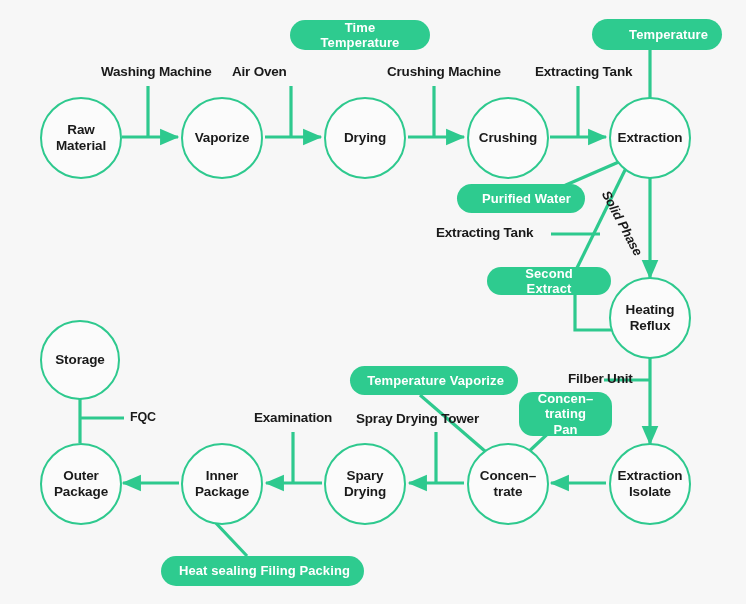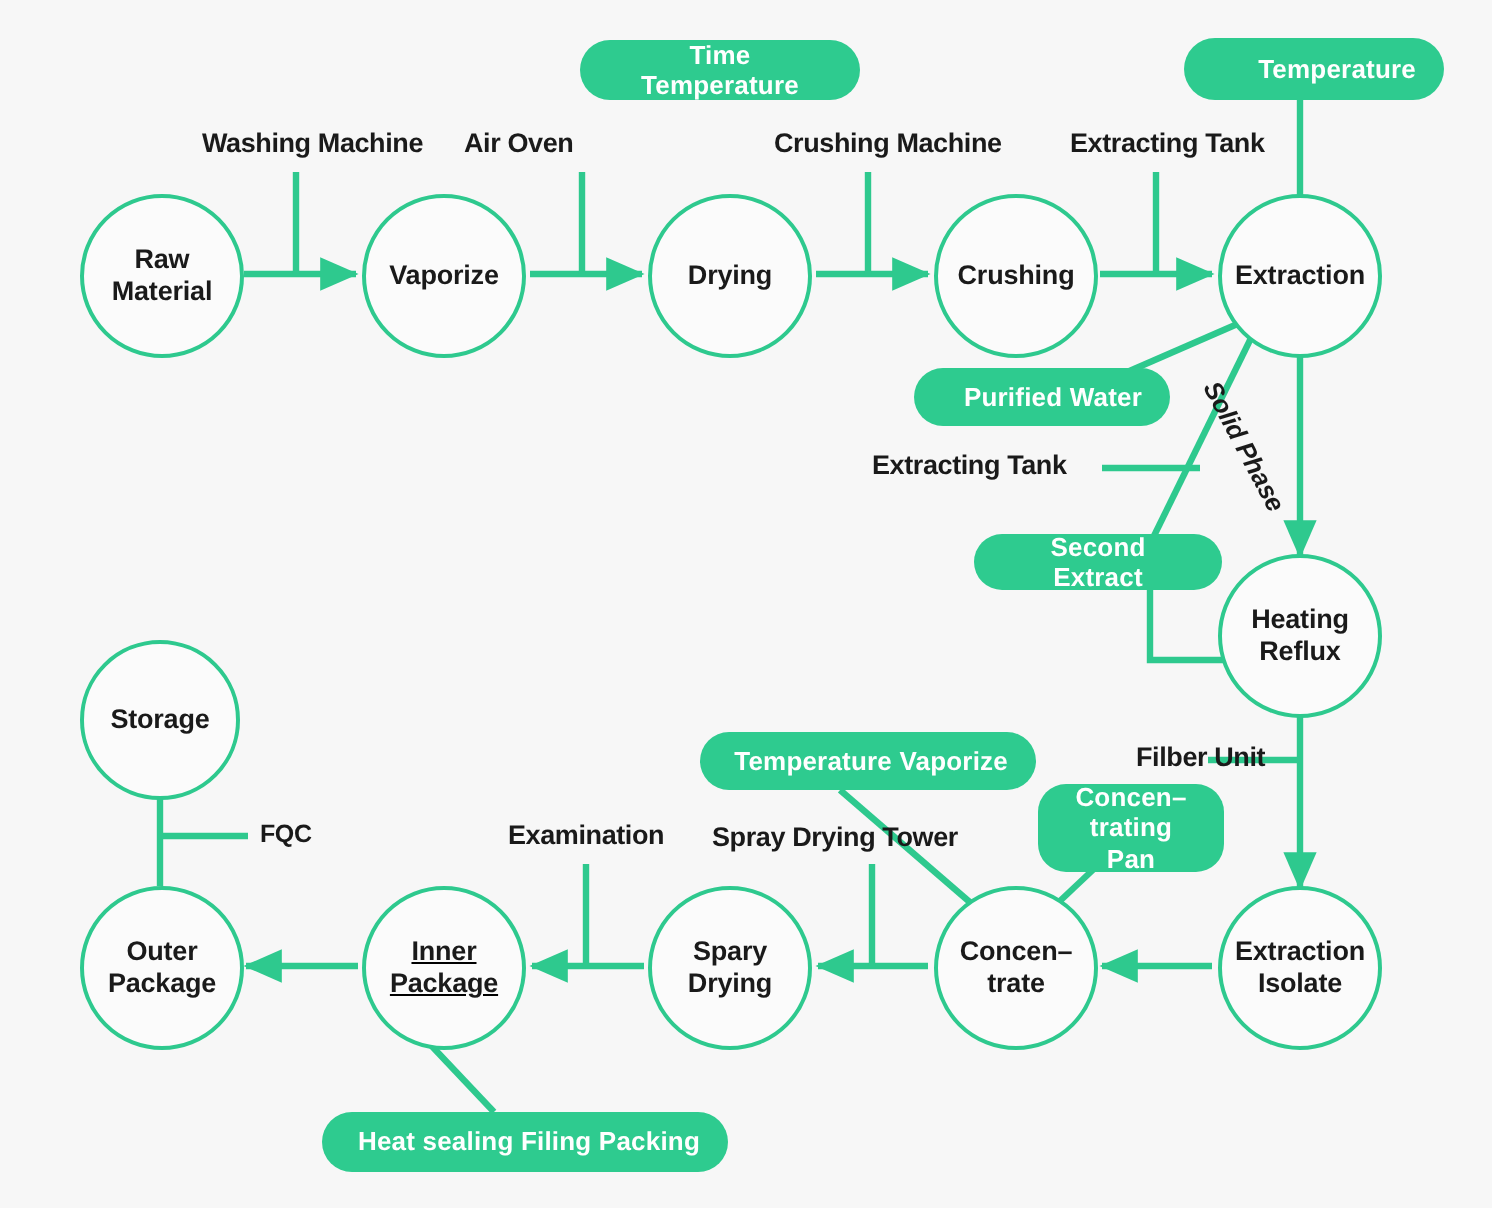--- a/index.html
+++ b/index.html
@@ -177,21 +177,21 @@
 Isolate</span>
   </div>
   <div class="node" style="left:467px; top:443px; width:82px; height:82px;">
     <span class="nlabel">Concen–
 trate</span>
   </div>
   <div class="node" style="left:324px; top:443px; width:82px; height:82px;">
     <span class="nlabel">Spary
 Drying</span>
   </div>
-  <div class="node" style="left:181px; top:443px; width:82px; height:82px;text-decoration:underline;">
+  <div class="node" style="left:181px; top:443px; width:82px; height:82px;">
     <span class="nlabel">Inner
 Package</span>
   </div>
   <div class="node" style="left:40px;  top:443px; width:82px; height:82px;">
     <span class="nlabel">Outer
 Package</span>
   </div>
   <div class="node" style="left:40px;  top:320px; width:80px; height:80px;">
     <span class="nlabel">Storage</span>
   </div>

